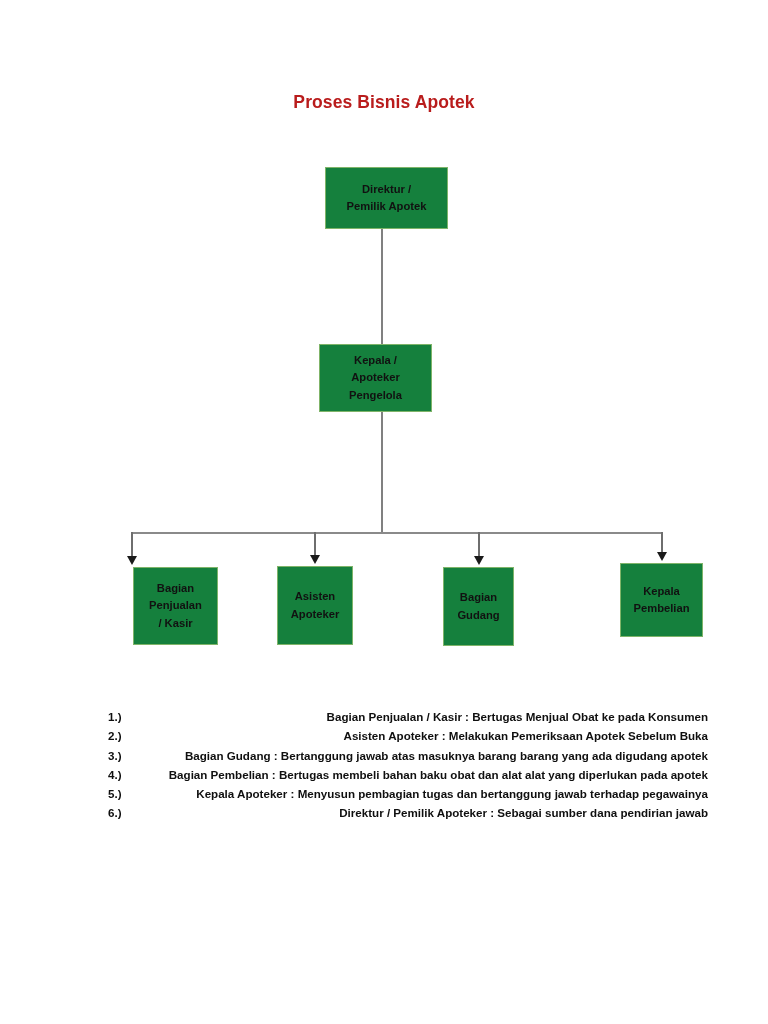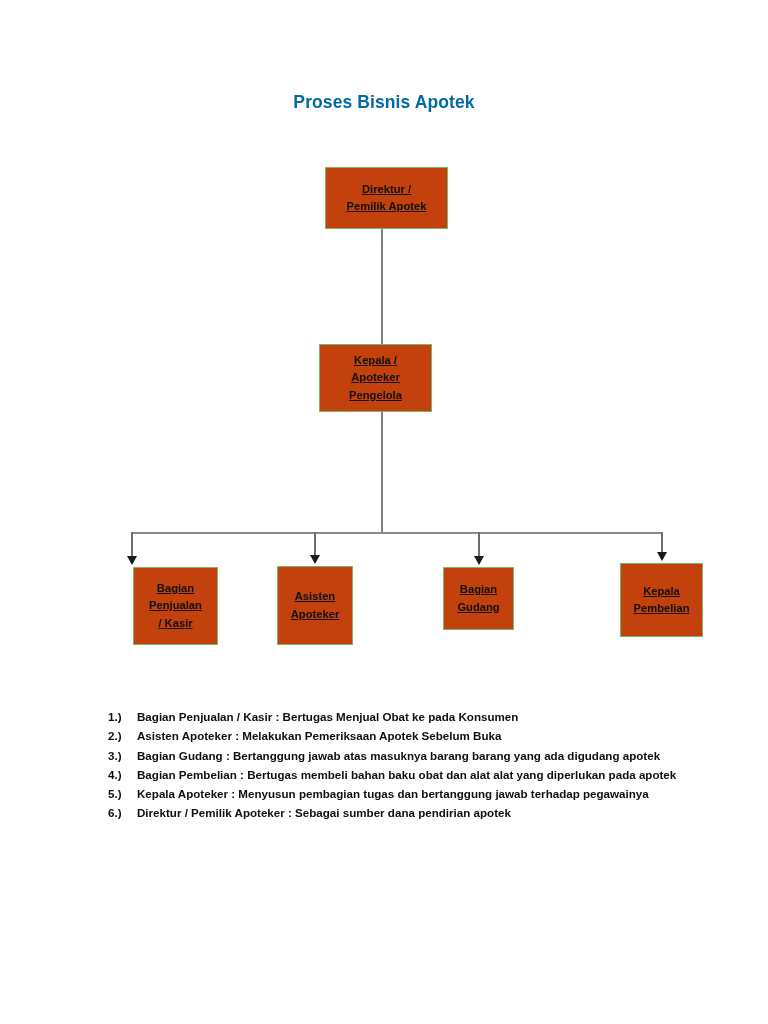--- a/index.html
+++ b/index.html
@@ -25,40 +25,39 @@
   
   #chart-title {
     position: absolute;
     left: 0;
     top: 92px;
     width: 768px;
     text-align: center;
     font-size: 17.5px;
     font-weight: bold;
     letter-spacing: 0.1px;
-    color: #0369a1;
+    color: #b91c1c;
   }
 
   
   .org-box {
     position: absolute;
     box-sizing: border-box;
     border: 1.6px solid #7FB469;
-    background: #c2410c;
+    background: #15803d;
     display: flex;
     align-items: center;
     justify-content: center;
     text-align: center;
     font-size: 11.2px;
     font-weight: bold;
     line-height: 1.55;
     color: #111111;
     padding: 2px 16px;
     z-index: 3;
-    text-decoration: underline;
   }
 
   #box-direktur {
     left: 325px;
     top: 167px;
     width: 123px;
     height: 62px;
   }
   #box-kepala {
     left: 319px;
@@ -76,21 +75,21 @@
   #box-asisten {
     left: 277px;
     top: 566px;
     width: 76px;
     height: 79px;
   }
   #box-gudang {
     left: 443px;
     top: 567px;
     width: 71px;
-    height: 63px;
+    height: 79px;
   }
   #box-pembelian {
     left: 620px;
     top: 563px;
     width: 83px;
     height: 74px;
   }
 
   
   .connector {
@@ -165,20 +164,21 @@
     color: #0f0f0f;
     margin-bottom: 0.5px;
   }
   .resp-number {
     flex: 0 0 29px;
     text-align: left;
     white-space: nowrap;
   }
   .resp-text {
     flex: 1 1 auto;
+    text-align: right;
   }
 </style>
 </head>
 <body>
 
 <div id="page">
 
   <div id="chart-title">Proses Bisnis Apotek</div>
 
   <div class="connector" id="stem-top"></div>
@@ -223,17 +223,17 @@
       <div class="resp-item">
         <span class="resp-number">4.)</span>
         <span class="resp-text">Bagian Pembelian : Bertugas  membeli bahan baku obat dan alat alat yang diperlukan pada apotek</span>
       </div>
       <div class="resp-item">
         <span class="resp-number">5.)</span>
         <span class="resp-text">Kepala Apoteker : Menyusun pembagian tugas dan bertanggung jawab terhadap pegawainya</span>
       </div>
       <div class="resp-item">
         <span class="resp-number">6.)</span>
-        <span class="resp-text">Direktur / Pemilik Apoteker : Sebagai sumber dana pendirian apotek</span>
+        <span class="resp-text">Direktur / Pemilik Apoteker : Sebagai sumber dana pendirian jawab</span>
       </div>
     </div>
 
 </div>
 
 </body></html>

